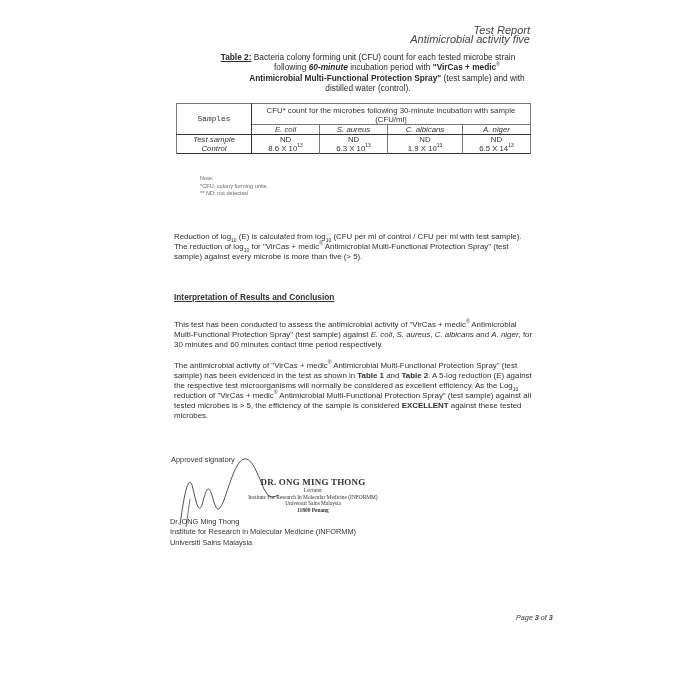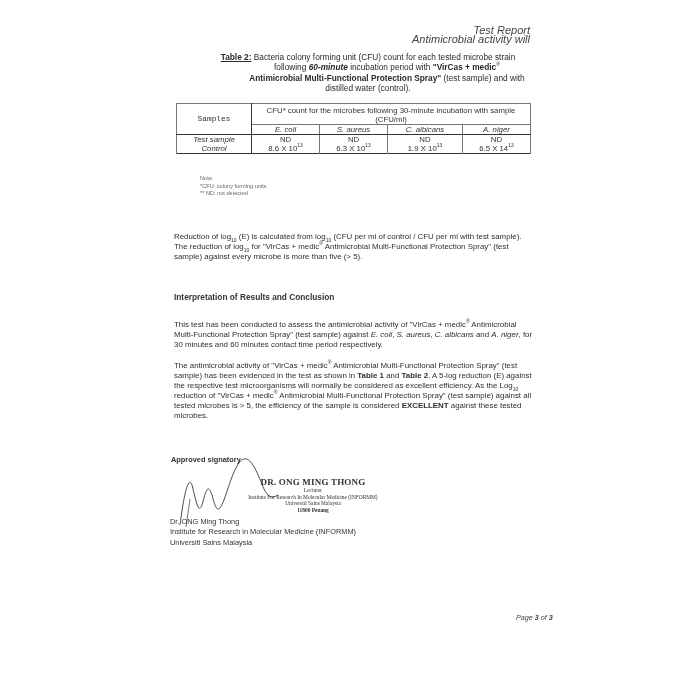--- a/index.html
+++ b/index.html
@@ -16,38 +16,38 @@
   table.cfu td, table.cfu th { border:0.8px solid #777; text-align:center; font-weight:normal; padding:0 2px; line-height:9px; }
   table.cfu .samples-h { width:70px;font-family:Liberation Mono, monospace; }
   table.cfu tr.species td { font-style:italic; border-bottom:1.3px solid #333; }
   table.cfu tr.body td { border-top:none; border-bottom:none; }
   table.cfu td.rowlbl { font-style:italic; border-right:1.3px solid #333; }
   table.cfu th.samples-h { border-right:1.3px solid #333; border-bottom:1.3px solid #333; }
   sup { font-size:5px; vertical-align:super; line-height:0; }
   sub { font-size:5px; vertical-align:sub; line-height:0; }
   .note { left:200px; top:175px; font-size:5.6px; line-height:7.6px; color:#666; }
   .para { left:174px; width:360px; font-size:7.9px; line-height:10px; color:#2f2f2f; }
-  .section-title { left:174px; top:292px; font-size:8.3px; font-weight:bold; color:#333; }
+  .section-title { left:174px; top:292px; font-size:8.3px; font-weight:bold; text-decoration:underline; color:#333; }
   .sig { left:171px; top:455px; font-size:7.4px; color:#333; }
-  .sig .approved { font-weight:bold;text-align:center; }
+  .sig .approved { font-weight:normal;text-align:center; }
   .stamp { left:233px; top:477px; width:160px; text-align:center; font-family:"Liberation Serif", serif; color:#333; }
   .stamp .name { font-weight:bold; font-size:9px; letter-spacing:0.2px; }
   .stamp .line { font-size:5.4px; line-height:6.6px; }
   .stamp .bold { font-weight:bold; }
   .sig-lines { left:170px; top:517px; font-size:7.4px; line-height:10.4px; color:#333; }
   .footer { left:492px; top:613px; font-size:7.2px; font-style:italic; color:#444;padding-left:24px; }
   .footer b { font-style:italic; }
   .scribble { left:178px; top:455px; width:110px; height:80px; }
 </style>
 </head>
 <body>
 
 <div class="abs hdr">
   <div>Test Report</div>
-  <div>Antimicrobial activity will</div>
+  <div>Antimicrobial activity five</div>
 </div>
 
 <div class="abs caption">
   <span class="lbl">Table 2:</span>
   <span>Bacteria colony forming unit (CFU) count for each tested microbe strain</span>
   <span class="ind">
     <span>following </span><b><i>60-minute</i></b><span> incubation period with </span><b>"VirCas + medic</b><sup>®</sup><br>
     <b>Antimicrobial Multi-Functional Protection Spray"</b><span> (test sample) and with</span>
   </span>
   <span>distilled water (control).</span>

